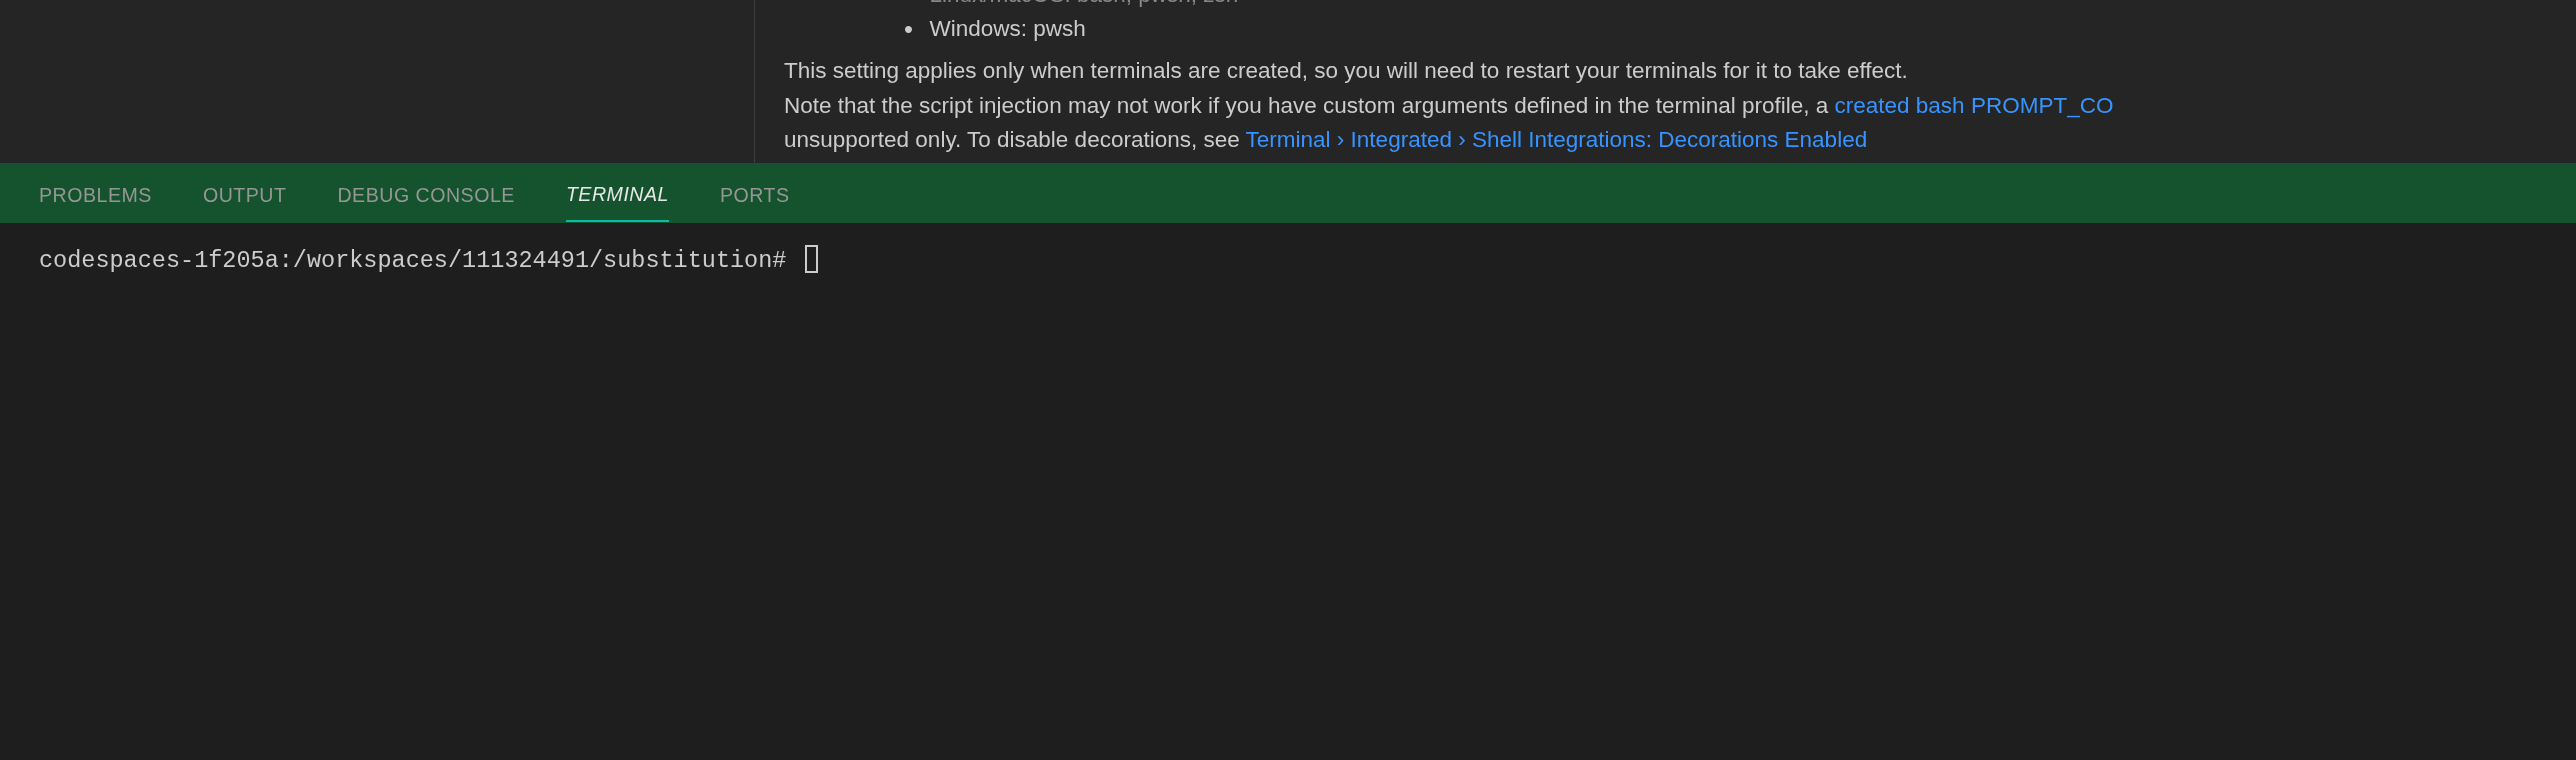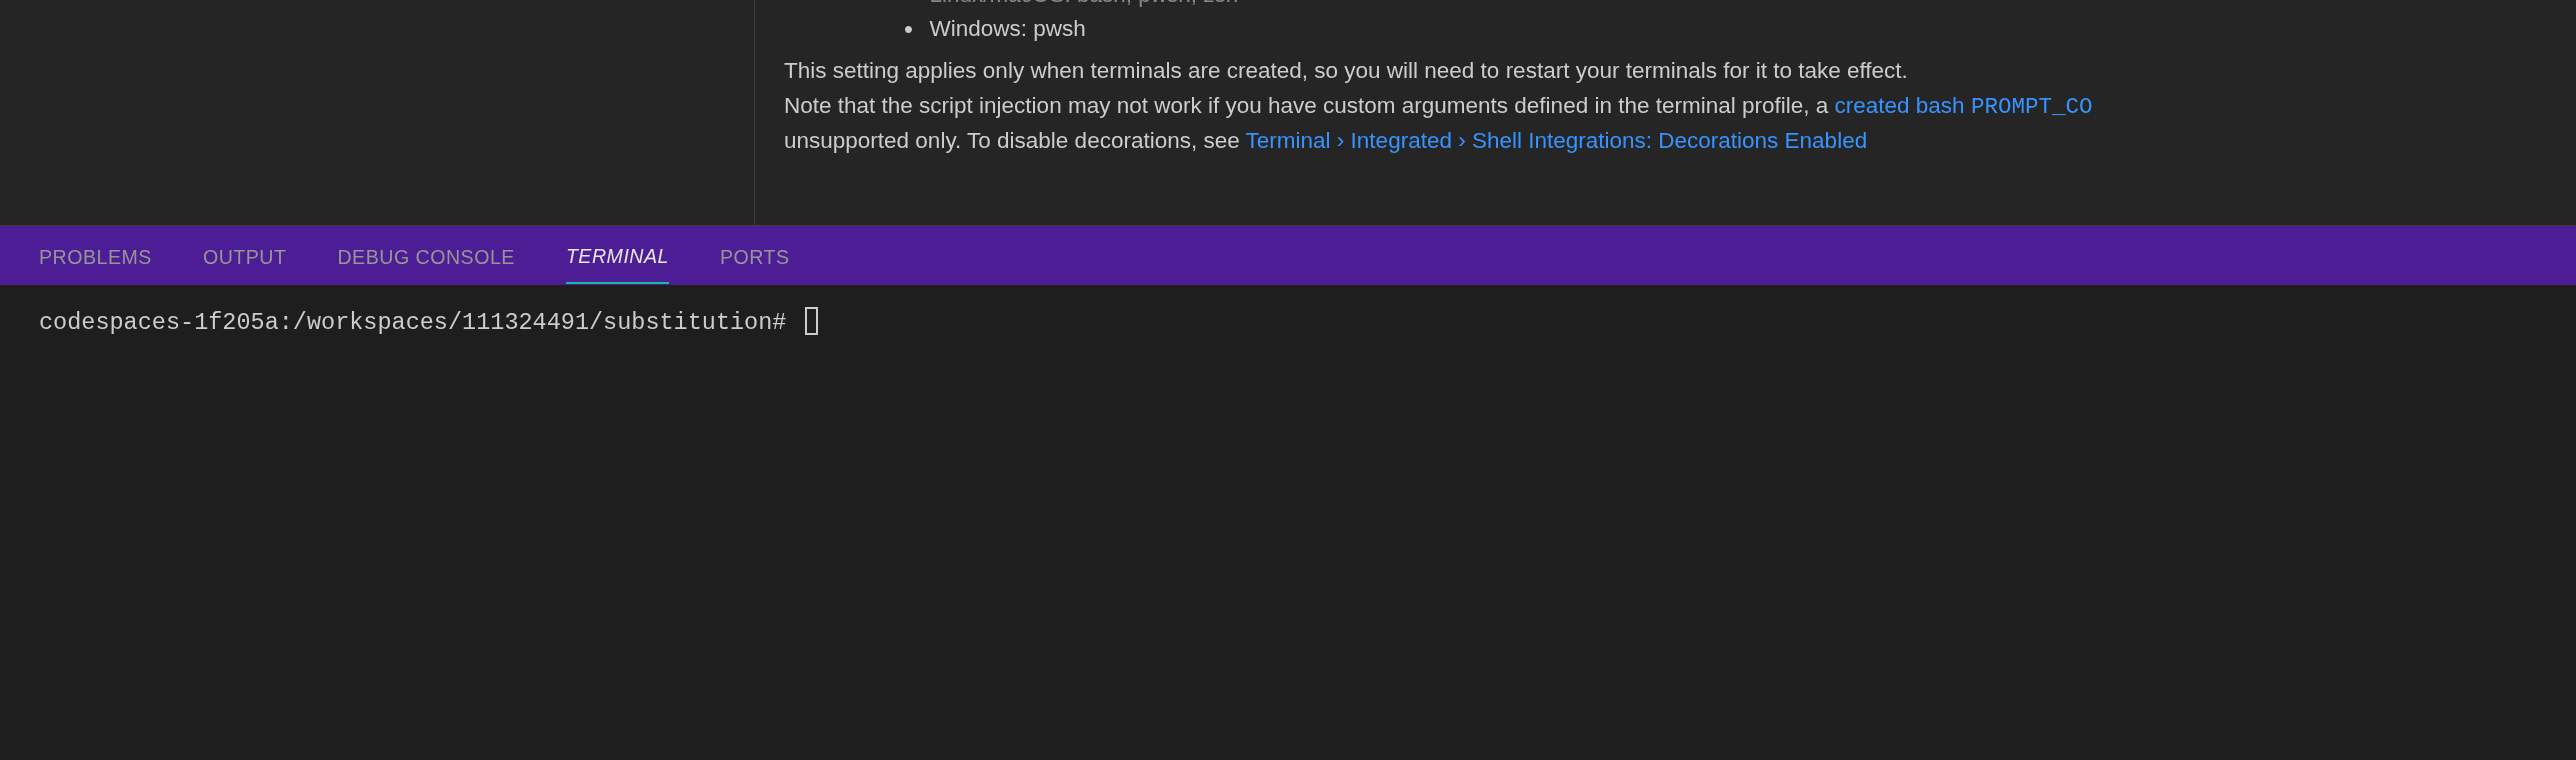--- a/index.html
+++ b/index.html
@@ -11,21 +11,21 @@
       background: #1e1e1e;
       font-family: "Segoe UI", -apple-system, BlinkMacSystemFont, sans-serif;
       color: #cccccc;
       width: 2576px;
       height: 761px;
       overflow: hidden;
       font-size: 22.5px;
     }
     .top-container {
       display: flex;
-      height: 226px;
+      height: 164px;
       background: #252526;
       border-bottom: 1px solid #3c3c3c;
     }
     .left-pane {
       width: 755px;
       border-right: 1px solid #3c3c3c;
     }
     .right-pane {
       flex: 1;
       padding-left: 29px;
@@ -59,29 +59,29 @@
       margin-left: -118px;
       padding-left: 0;
       margin-top: 7.8px;
       line-height: 1.55;
     }
     .link {
       color: #3794ff;
       cursor: pointer;
     }
     .mono-link {
-      font-family: Liberation Mono, monospace;
+      font-family: Liberation Sans, sans-serif;
     }
     .panel-tabs {
       display: flex;
       align-items: center;
       gap: 51px;
       padding: 17.6px 39px 0 39px;
       height: 59px;
-      background: #4c1d95;
+      background: #14532d;
     }
     .tab {
       font-size: 19.6px;
       color: #969696;
       cursor: pointer;
       padding-bottom: 13.7px;
       letter-spacing: 0.5px;
     }
     .tab.active {
       color: #e7e7e7;

